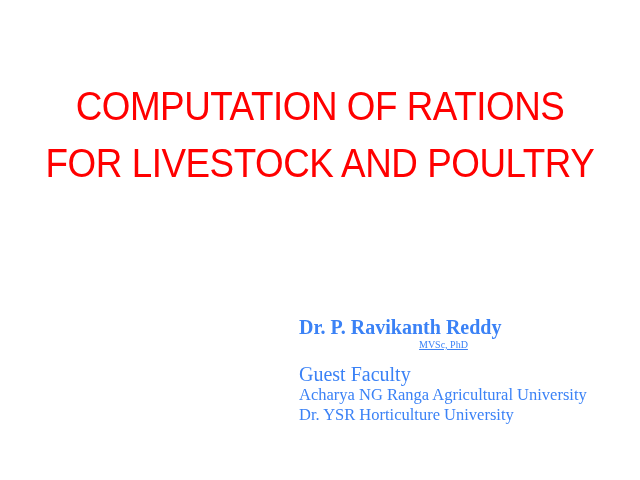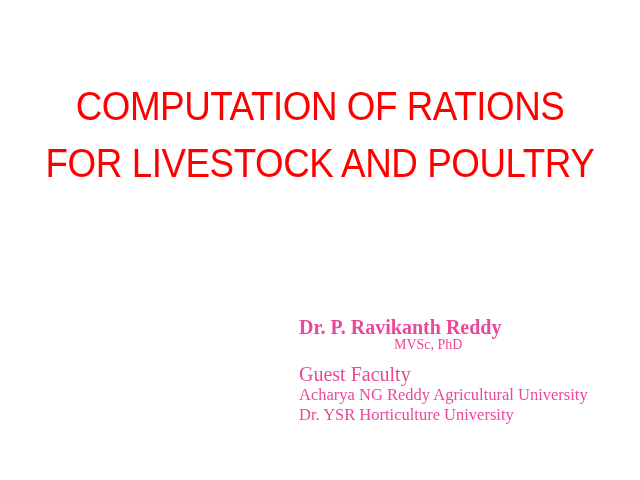--- a/index.html
+++ b/index.html
@@ -31,34 +31,35 @@
       transform-origin: center;
     }
     .title .line {
       display: block;
       white-space: nowrap;
     }
     .author-block {
       position: absolute;
       left: 299px;
       top: 316px;
-      color: #ec4899;
+      color: #3b82f6;
       font-family: "Liberation Serif", "DejaVu Serif", serif;
     }
     .author-name {
       font-weight: bold;
       font-size: 20px;
       line-height: 22px;
       white-space: nowrap;
     }
     .degrees {
-      font-size: 14px;
+      font-size: 10px;
       line-height: 14px;
-      margin-left: 95px;
+      margin-left: 120px;
       white-space: nowrap;
+      text-decoration: underline;
     }
     .role {
       font-size: 20px;
       line-height: 22px;
       margin-top: 11px;
       white-space: nowrap;
     }
     .affil {
       font-size: 16.5px;
       line-height: 19.5px;
@@ -71,16 +72,16 @@
 <div class="slide">
   <div class="title">
     <span class="line">COMPUTATION OF RATIONS</span>
     <span class="line">FOR LIVESTOCK AND POULTRY</span>
   </div>
 
   <div class="author-block">
     <div class="author-name">Dr. P. Ravikanth Reddy</div>
     <div class="degrees">MVSc, PhD</div>
     <div class="role">Guest Faculty</div>
-    <div class="affil">Acharya NG Reddy Agricultural University</div>
+    <div class="affil">Acharya NG Ranga Agricultural University</div>
     <div class="affil">Dr. YSR Horticulture University</div>
   </div>
 </div>
 
 </body></html>

